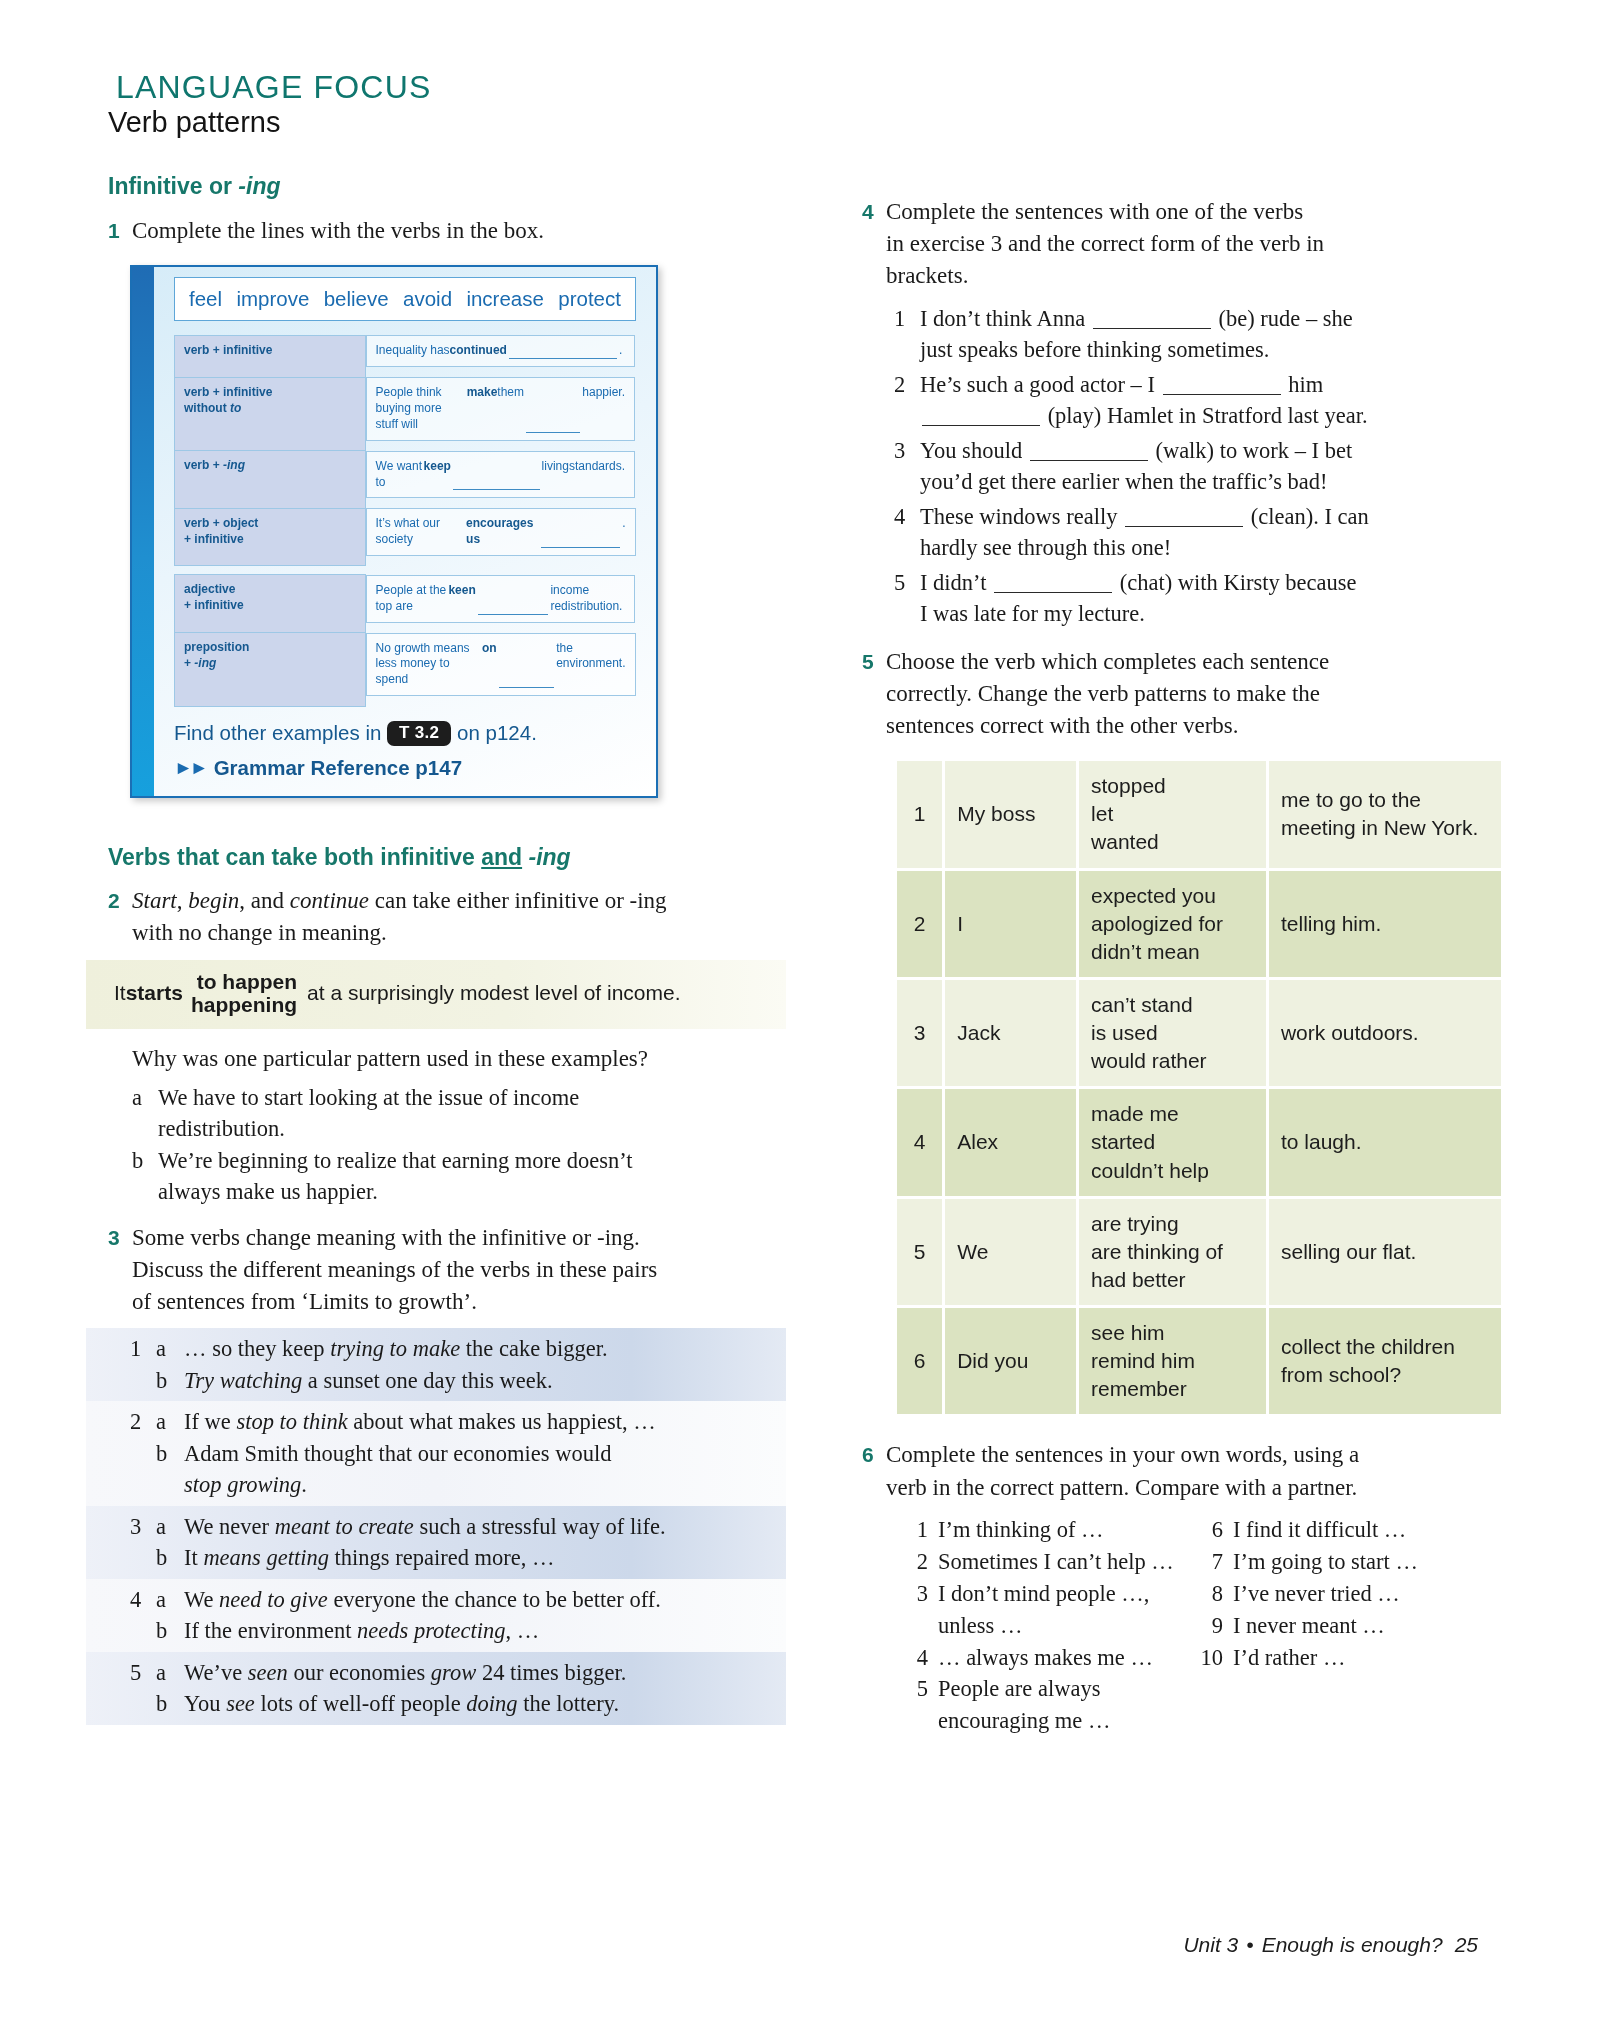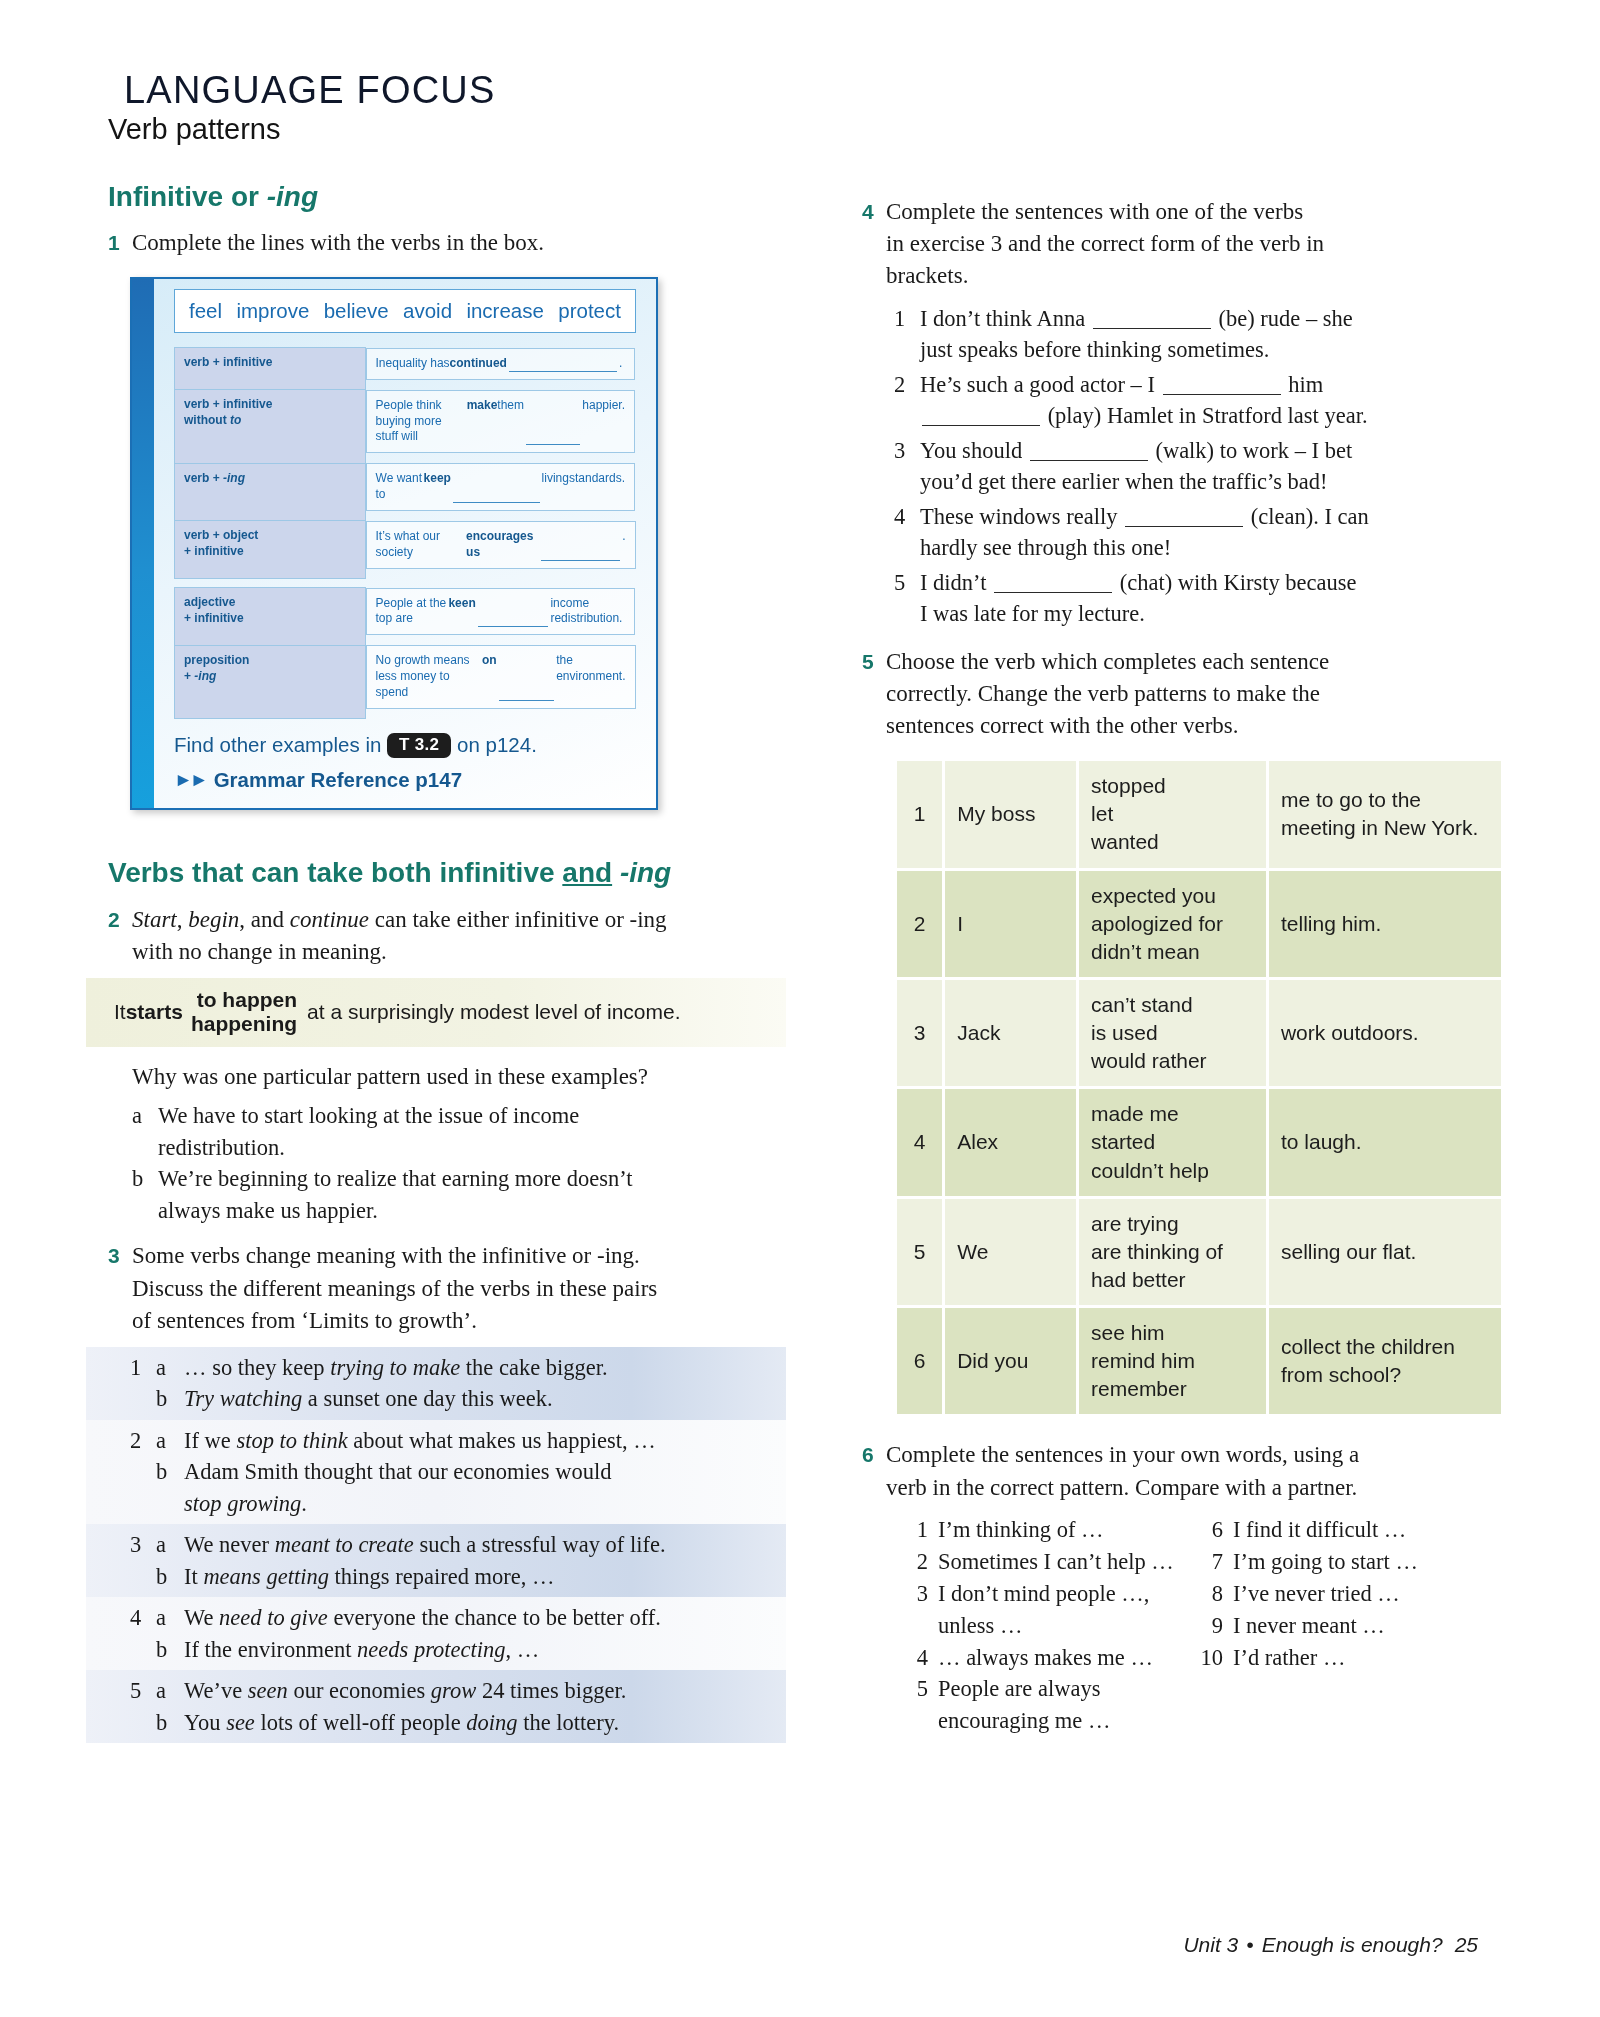--- a/index.html
+++ b/index.html
@@ -31,38 +31,38 @@
     position: absolute;
     left: 862px;
     top: 196px;
     width: 610px;
   }
 
   
   h1.section-title {
     font-family: "Liberation Sans", sans-serif;
     font-weight: 400;
-    font-size: 38px;
+    font-size: 32px;
     letter-spacing: 1.2px;
-    color: #0f172a;
-    margin: 0 0 2px 16px;
+    color: #0f766e;
+    margin: 0 0 2px 8px;
     line-height: 1.1;
   }
   h2.sub-title {
     font-family: "Liberation Sans", sans-serif;
     font-weight: 400;
     font-size: 29px;
     color: #141414;
     margin: 0 0 34px 0;
     line-height: 1.1;
   }
   h3.group-title {
     font-family: "Liberation Sans", sans-serif;
     font-weight: bold;
-    font-size: 28px;
+    font-size: 23px;
     color: #16776a;
     margin: 0 0 14px 0;
     line-height: 1.2;
   }
   h3.group-title .it { font-style: italic; }
   h3.group-title .ul { text-decoration: underline; }
 
   
   .ex {
     display: flex;

